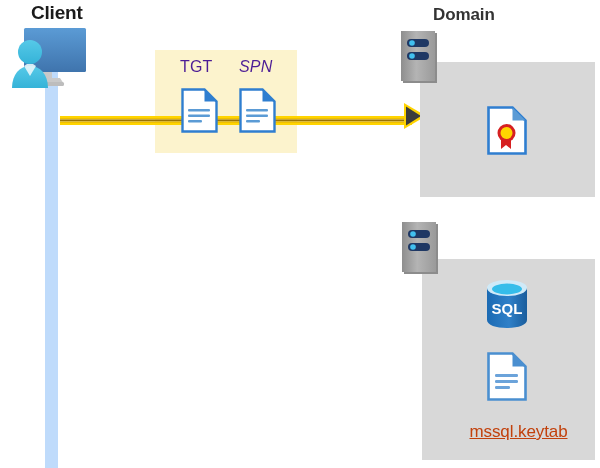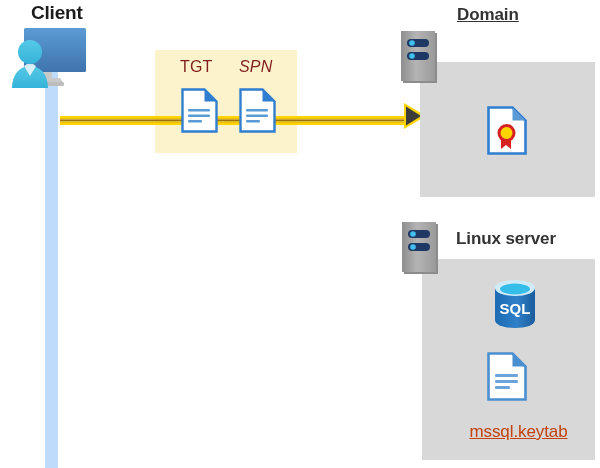--- a/index.html
+++ b/index.html
@@ -39,21 +39,21 @@
   }
 
   
   .token-box {
     left: 155px; top: 50px;
     width: 142px; height: 103px;
     background: #fcf3cd;
   }
   .token-label {
     font-size: 16px;
-    color: #7f1d1d;
+    color: #4c1d95;
     letter-spacing: 0.2px;
   }
   .tgt-label { left: 180px; top: 58px; }
   .spn-label { left: 239px; top: 58px; font-style: italic; }
   .doc-tgt { left: 181px; top: 88px; }
   .doc-spn { left: 239px; top: 88px; }
 
   
   .arrow-line {
     left: 60px; top: 111px;
@@ -77,26 +77,26 @@
   .server-lx { left: 402px; top: 222px; }
 
   
   .panel-title {
     font-size: 17px;
     font-weight: bold;
     color: #333333;
     line-height: 21px;
     letter-spacing: -0.1px;
   }
-  .title-dc { left: 457px; top: 4px; width: 140px; text-decoration: underline; }
+  .title-dc { left: 433px; top: 4px; width: 140px; }
   .title-lx { left: 456px; top: 228px; width: 145px; }
 
   
   .cert-doc   { left: 487px; top: 106px; }
-  .sql-icon   { left: 484px; top: 278px; margin-left: 8px; }
+  .sql-icon   { left: 484px; top: 278px; }
   .keytab-doc { left: 487px; top: 352px; }
   .keytab-label {
     left: 422px; top: 422px;
     width: 193px;
     text-align: center;
     font-size: 17px;
     color: #c2410c;
     letter-spacing: -0.1px;
     text-decoration: underline;
   }
@@ -227,21 +227,20 @@
       <rect x="0" y="0" width="34" height="50" fill="url(#rackGradB)"></rect>
       <rect x="2" y="50" width="34" height="2" fill="#8c8c8c"></rect>
       <rect x="34" y="2" width="2" height="50" fill="#8c8c8c"></rect>
       <rect x="6" y="8" width="22" height="8" rx="4" fill="#1f3864"></rect>
       <circle cx="11" cy="12" r="2.8" fill="#41c0ef"></circle>
       <rect x="6" y="21" width="22" height="8" rx="4" fill="#1f3864"></rect>
       <circle cx="11" cy="25" r="2.8" fill="#41c0ef"></circle>
     </svg>
   </div>
 
-  <div class="abs panel-title title-lx">Linux server</div>
 
   <div class="abs sql-icon">
     <svg width="46" height="52" viewBox="0 0 46 52" xmlns="http://www.w3.org/2000/svg">
       <defs>
         <linearGradient id="sqlBody" x1="0" y1="0" x2="1" y2="0">
           <stop offset="0%" stop-color="#1b6ab3"></stop>
           <stop offset="55%" stop-color="#2f80c8"></stop>
           <stop offset="100%" stop-color="#1a5d9c"></stop>
         </linearGradient>
       </defs>

